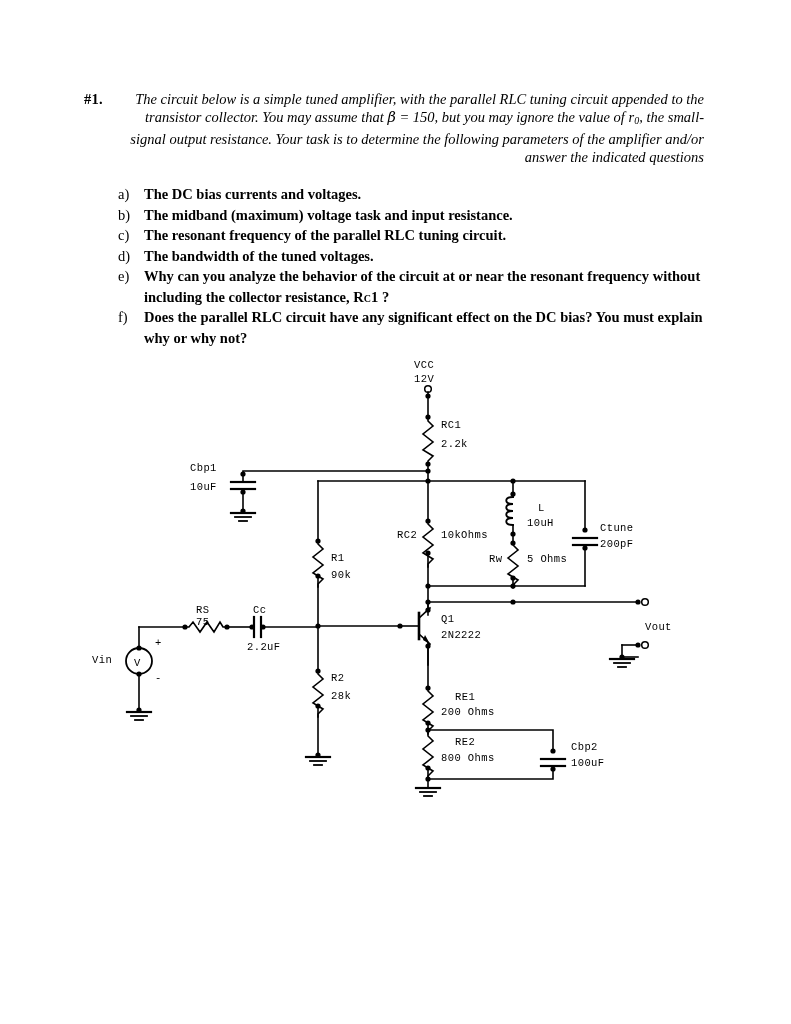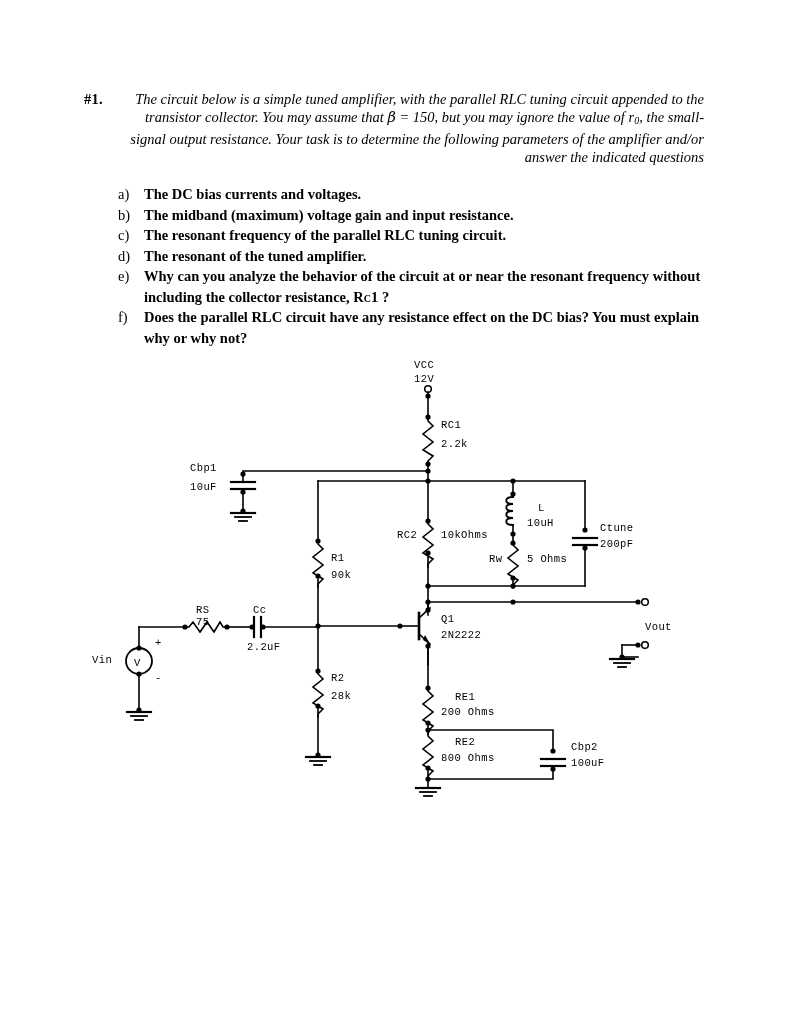--- a/index.html
+++ b/index.html
@@ -114,42 +114,42 @@
 
   <div class="list">
 
     <div class="list-item">
       <div class="list-marker">a)</div>
       <div class="list-text">The DC bias currents and voltages.</div>
     </div>
 
     <div class="list-item">
       <div class="list-marker">b)</div>
-      <div class="list-text">The midband (maximum) voltage gain and input resistance.</div>
+      <div class="list-text">The midband (maximum) voltage task and input resistance.</div>
     </div>
 
     <div class="list-item">
       <div class="list-marker">c)</div>
       <div class="list-text">The resonant frequency of the parallel RLC tuning circuit.</div>
     </div>
 
     <div class="list-item">
       <div class="list-marker">d)</div>
-      <div class="list-text">The resonant of the tuned amplifier.</div>
+      <div class="list-text">The bandwidth of the tuned voltages.</div>
     </div>
 
     <div class="list-item">
       <div class="list-marker">e)</div>
       <div class="list-text">Why can you analyze the behavior of the circuit at or near the resonant frequency
         without including the collector resistance, R<span class="sc">c1</span> ?</div>
     </div>
 
     <div class="list-item">
       <div class="list-marker">f)</div>
-      <div class="list-text">Does the parallel RLC circuit have any resistance effect on the DC bias? You must
+      <div class="list-text">Does the parallel RLC circuit have any significant effect on the DC bias? You must
         explain why or why not?</div>
     </div>
 
   </div>
 
   <svg id="schematic" viewBox="0 0 791 1024">
     <defs>
 
       <g id="res-v">
         <polyline points="0,0 0,3 5,8 -5,16 5,24 -5,32 5,38 0,43 0,46" fill="none" stroke="#000" stroke-width="1.6"></polyline>

